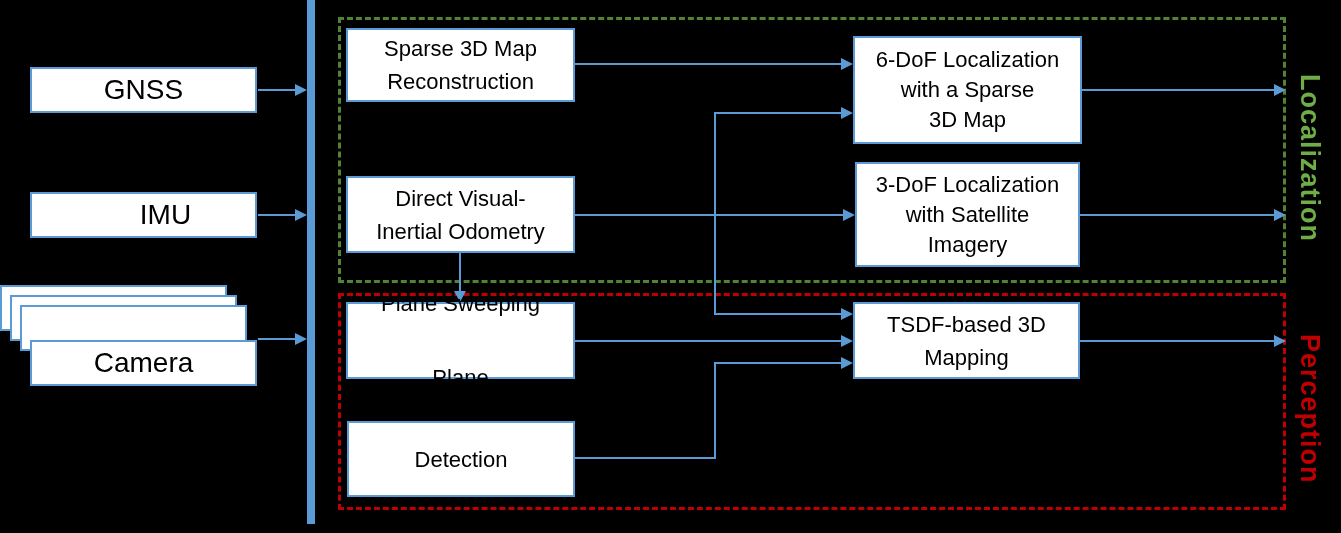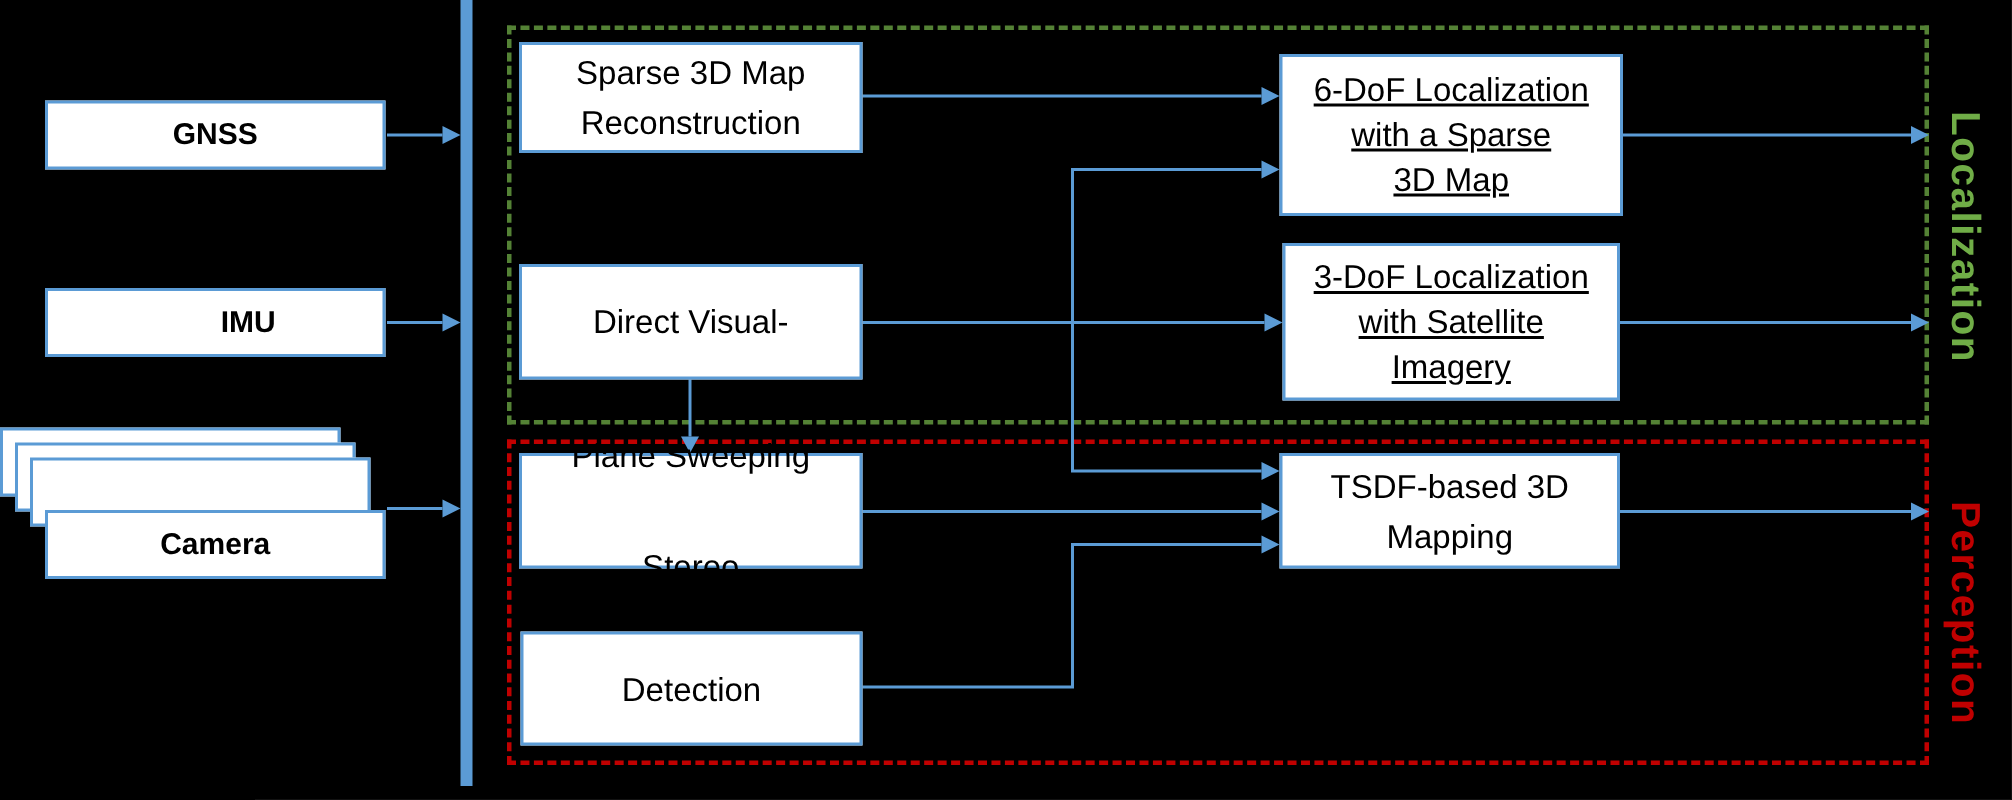--- a/index.html
+++ b/index.html
@@ -17,22 +17,22 @@
     border:2.5px solid var(--box-border,#5B9BD5);
     box-sizing:border-box;
     display:flex;flex-direction:column;
     align-items:center;justify-content:center;
     color:var(--text,#000);
     text-align:center;
     z-index:3;
   }
   .box .line{white-space:nowrap;}
   .module .line{font-size:22px;line-height:33px;}
-  .module.three .line{font-size:22px;line-height:30px;text-decoration:underline;}
-  .input-box .line{font-size:20px;line-height:28px;font-weight:bold;}
+  .module.three .line{font-size:22px;line-height:30px;}
+  .input-box .line{font-size:28px;line-height:28px;}
   .stack-layer{
     position:absolute;
     width:227px;height:46px;
     background:var(--box-fill,#fff);
     border:2.5px solid var(--box-border,#5B9BD5);
     box-sizing:border-box;
     z-index:2;
   }
   
   #bus-bar{
@@ -159,37 +159,38 @@
     <div class="line">Camera</div>
   </div>
 
   <div class="box module" style="left:346px;top:28px;width:229px;height:74px;">
     <div class="line">Sparse 3D Map</div>
     <div class="line">Reconstruction</div>
   </div>
 
   <div class="box module" style="left:346px;top:176px;width:229px;height:77px;">
     <div class="line">Direct Visual-</div>
+    <div class="line">Inertial Odometry</div>
   </div>
 
   <div class="box module three" style="left:853px;top:36px;width:229px;height:108px;">
     <div class="line">6-DoF Localization</div>
     <div class="line">with a Sparse</div>
     <div class="line">3D Map</div>
   </div>
 
   <div class="box module three" style="left:855px;top:162px;width:225px;height:105px;">
     <div class="line">3-DoF Localization</div>
     <div class="line">with Satellite</div>
     <div class="line">Imagery</div>
   </div>
 
   <div class="box module" style="left:346px;top:302px;width:229px;height:77px;gap:41px;">
     <div class="line">Plane Sweeping</div>
-    <div class="line">Stereo</div>
+    <div class="line">Plane</div>
   </div>
 
   <div class="box module" style="left:347px;top:421px;width:228px;height:76px;">
     <div class="line">Detection</div>
   </div>
 
   <div class="box module" style="left:853px;top:302px;width:227px;height:77px;">
     <div class="line">TSDF-based 3D</div>
     <div class="line">Mapping</div>
   </div>

